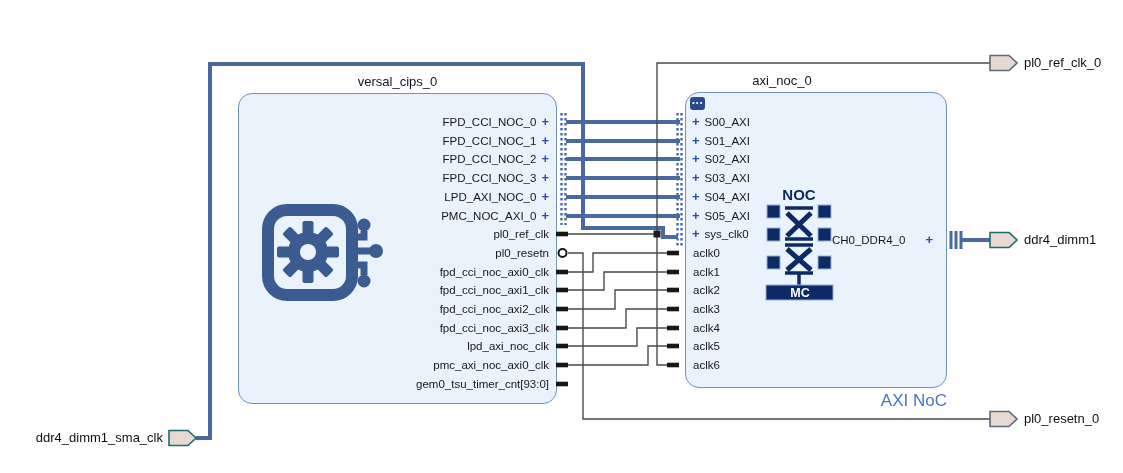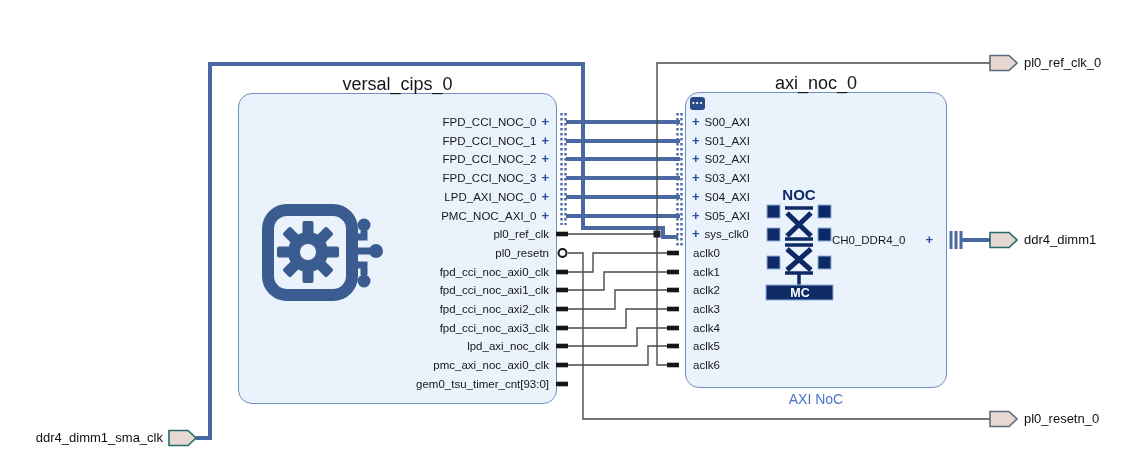--- a/index.html
+++ b/index.html
@@ -5,24 +5,24 @@
   html,body { margin:0; padding:0; background:#ffffff; }
   .canvas {
     position:relative; width:1123px; height:473px; background:#ffffff;
     font-family:"Liberation Sans","DejaVu Sans",sans-serif; overflow:hidden;
   }
   .block {
     position:absolute; background:#eaf2fc; border:1.5px solid #7090c0; border-radius:14px;
     box-sizing:border-box;
   }
   .block-title {
-    position:absolute; text-align:center; font-size:18px; color:#15151c; white-space:nowrap;
+    position:absolute; text-align:center; font-size:13px; color:#15151c; white-space:nowrap;
   }
   .block-subtitle {
-    position:absolute; text-align:center; font-size:14px; color:#4a74c8; white-space:nowrap;
+    position:absolute; text-align:right; font-size:17px; color:#4a74c8; white-space:nowrap;
   }
   .port-row {
     position:absolute; height:16px; display:flex; align-items:center;
     font-size:11.5px; color:#16161e; white-space:nowrap; box-sizing:border-box; gap:5px;
   }
   .port-row.right { justify-content:flex-end;text-align:center; }
   .cips { left:238px; width:319px; padding-right:8px; }
   .noc  { left:685px; width:262px; padding-left:7px; }
   .noc.clk { padding-left:8px;text-align:right; }
   .plus { color:#2b4da0; font-weight:bold; font-size:13px; line-height:10px; }
@@ -37,21 +37,21 @@
 </style>
 </head>
 <body>
 
 <div class="canvas">
 
   <div class="block" style="left:238px;top:93px;width:319px;height:311px"></div>
   <div class="block" style="left:685px;top:92px;width:262px;height:296px"></div>
 
   <div class="block-title" style="left:238px;top:74px;width:319px">versal_cips_0</div>
-  <div class="block-title" style="left:685px;top:73px;width:262px">axi_noc_0</div>
+  <div class="block-title" style="left:651px;top:73px;width:262px">axi_noc_0</div>
 
   <div class="block-subtitle" style="left:685px;top:391px;width:262px">AXI NoC</div>
 
   <div class="badge">...</div>
 
   <svg class="wiring" width="1123" height="473" viewBox="0 0 1123 473">
 
     <g>
       <rect x="268" y="210" width="84" height="85" rx="19" fill="none" stroke="#3b5c90" stroke-width="12"></rect>
       <g transform="translate(308,252)" fill="#3b5c90">

